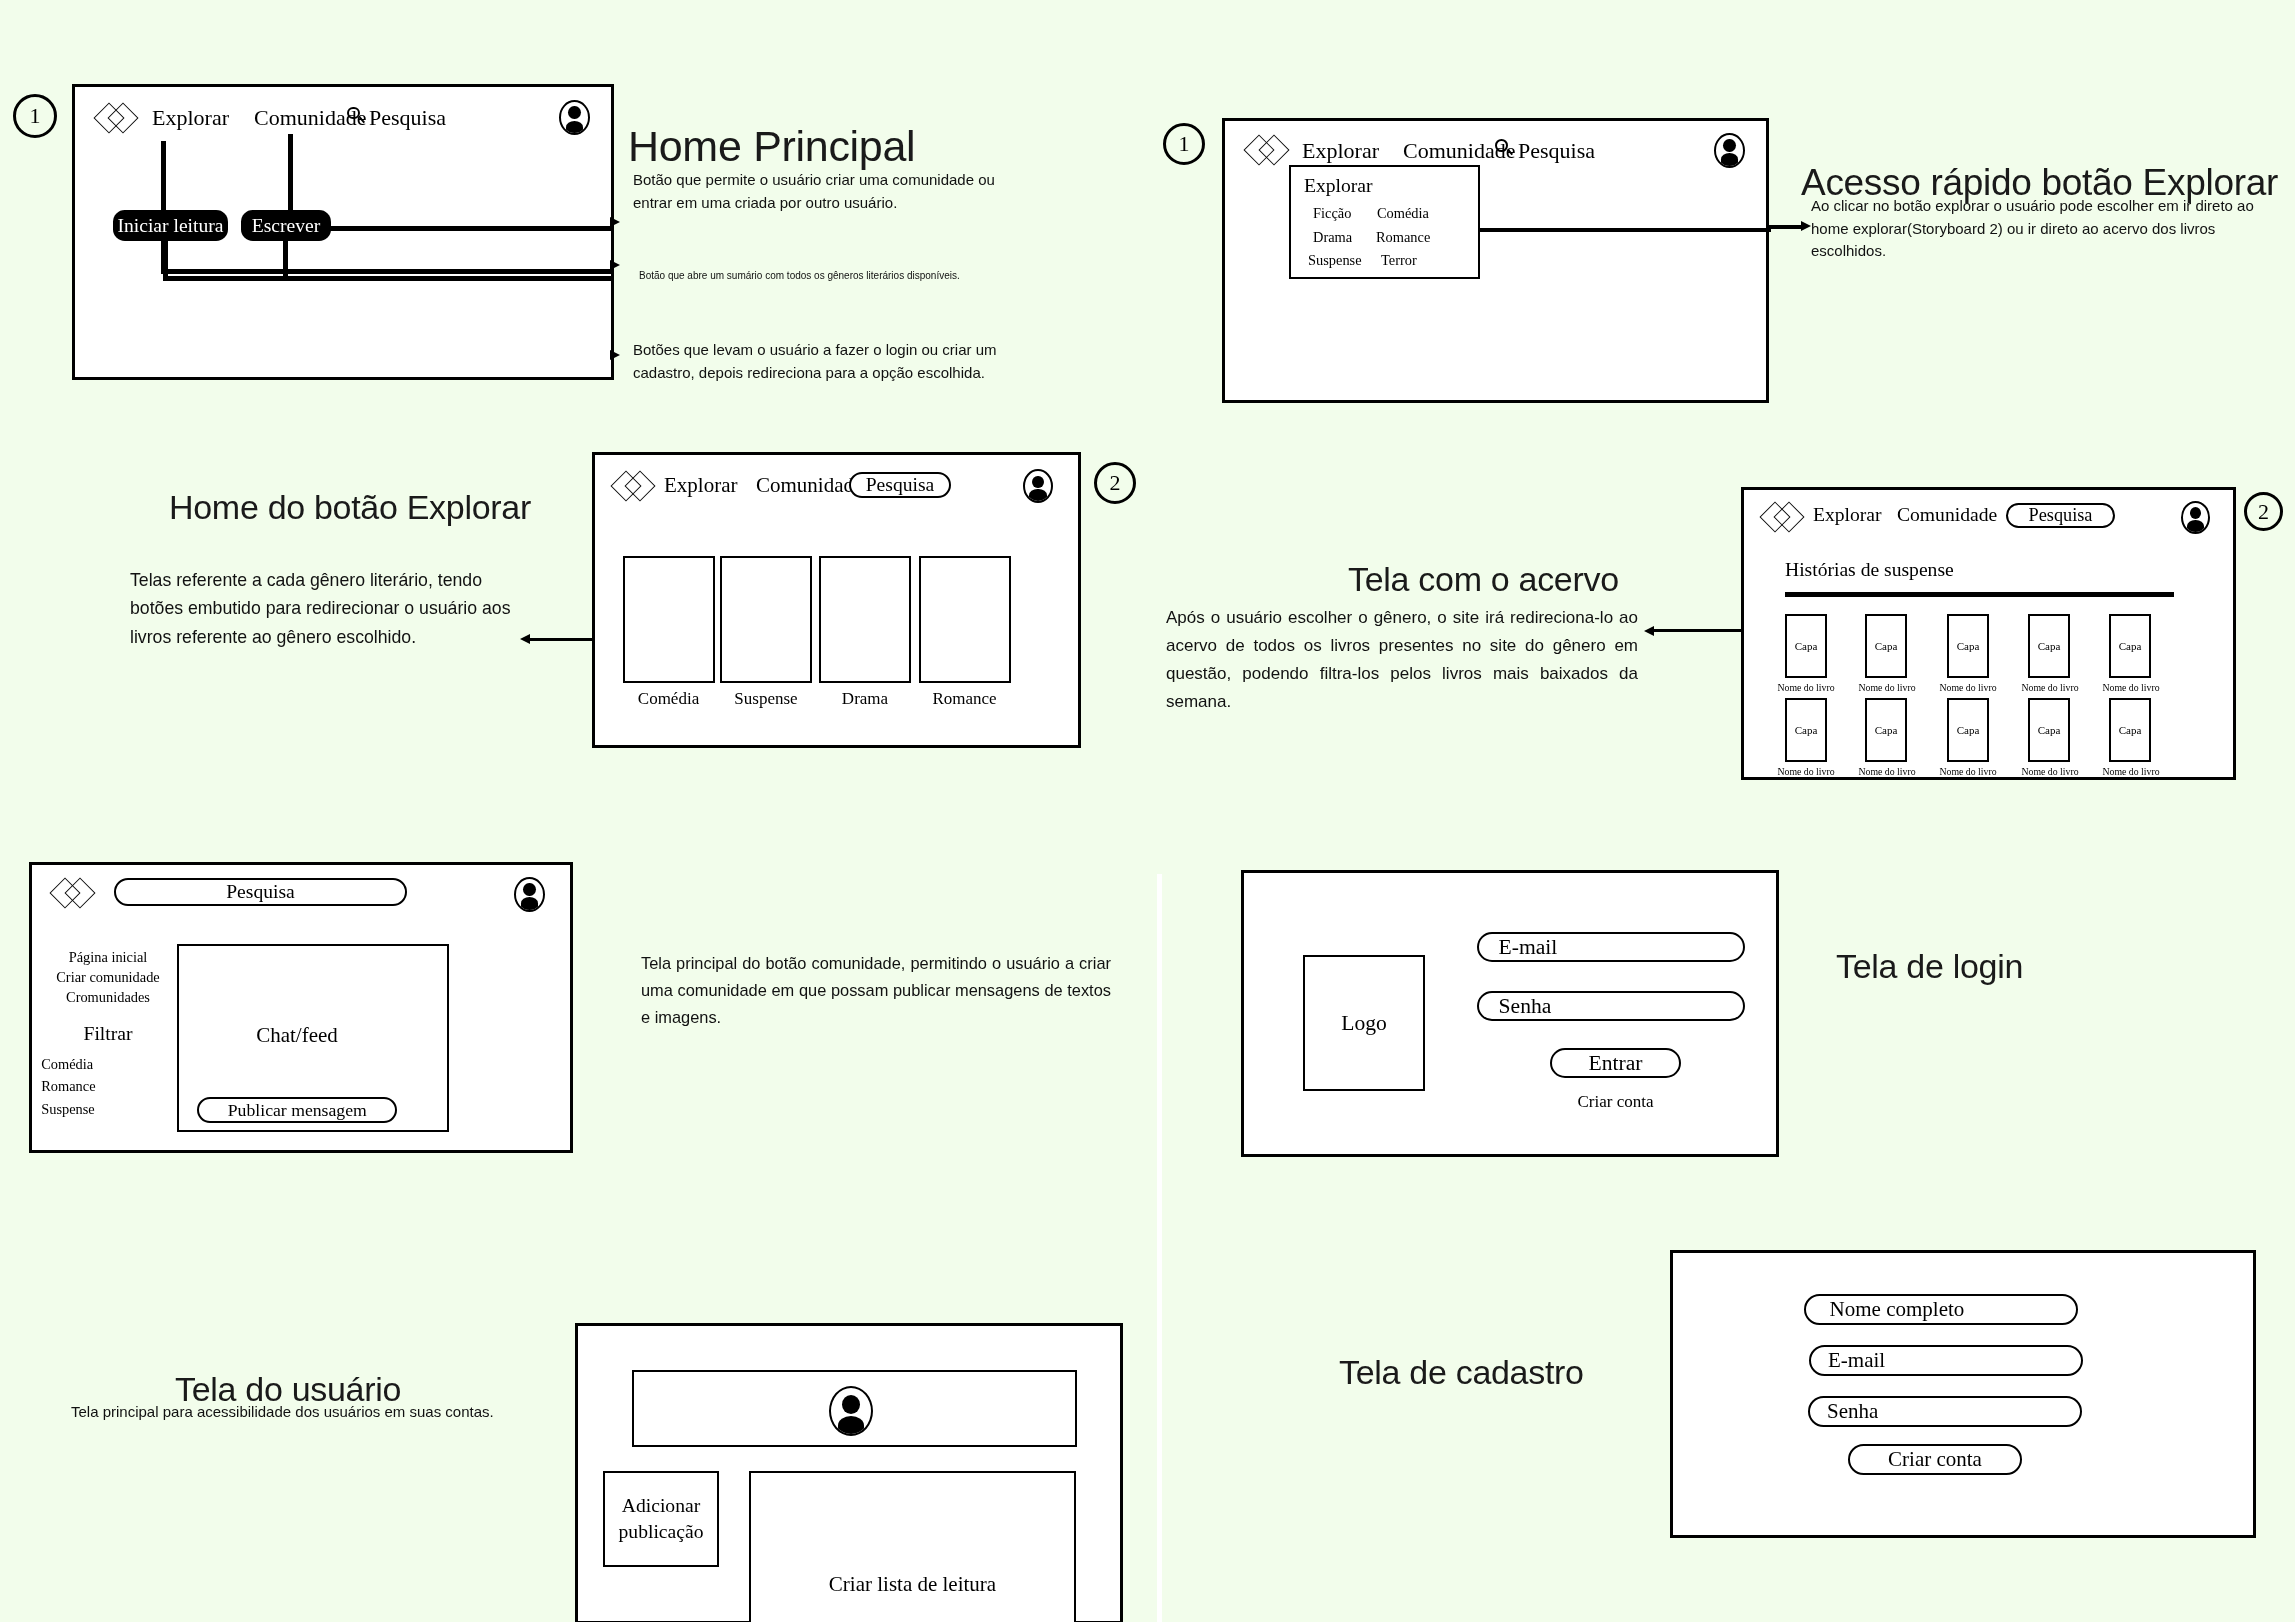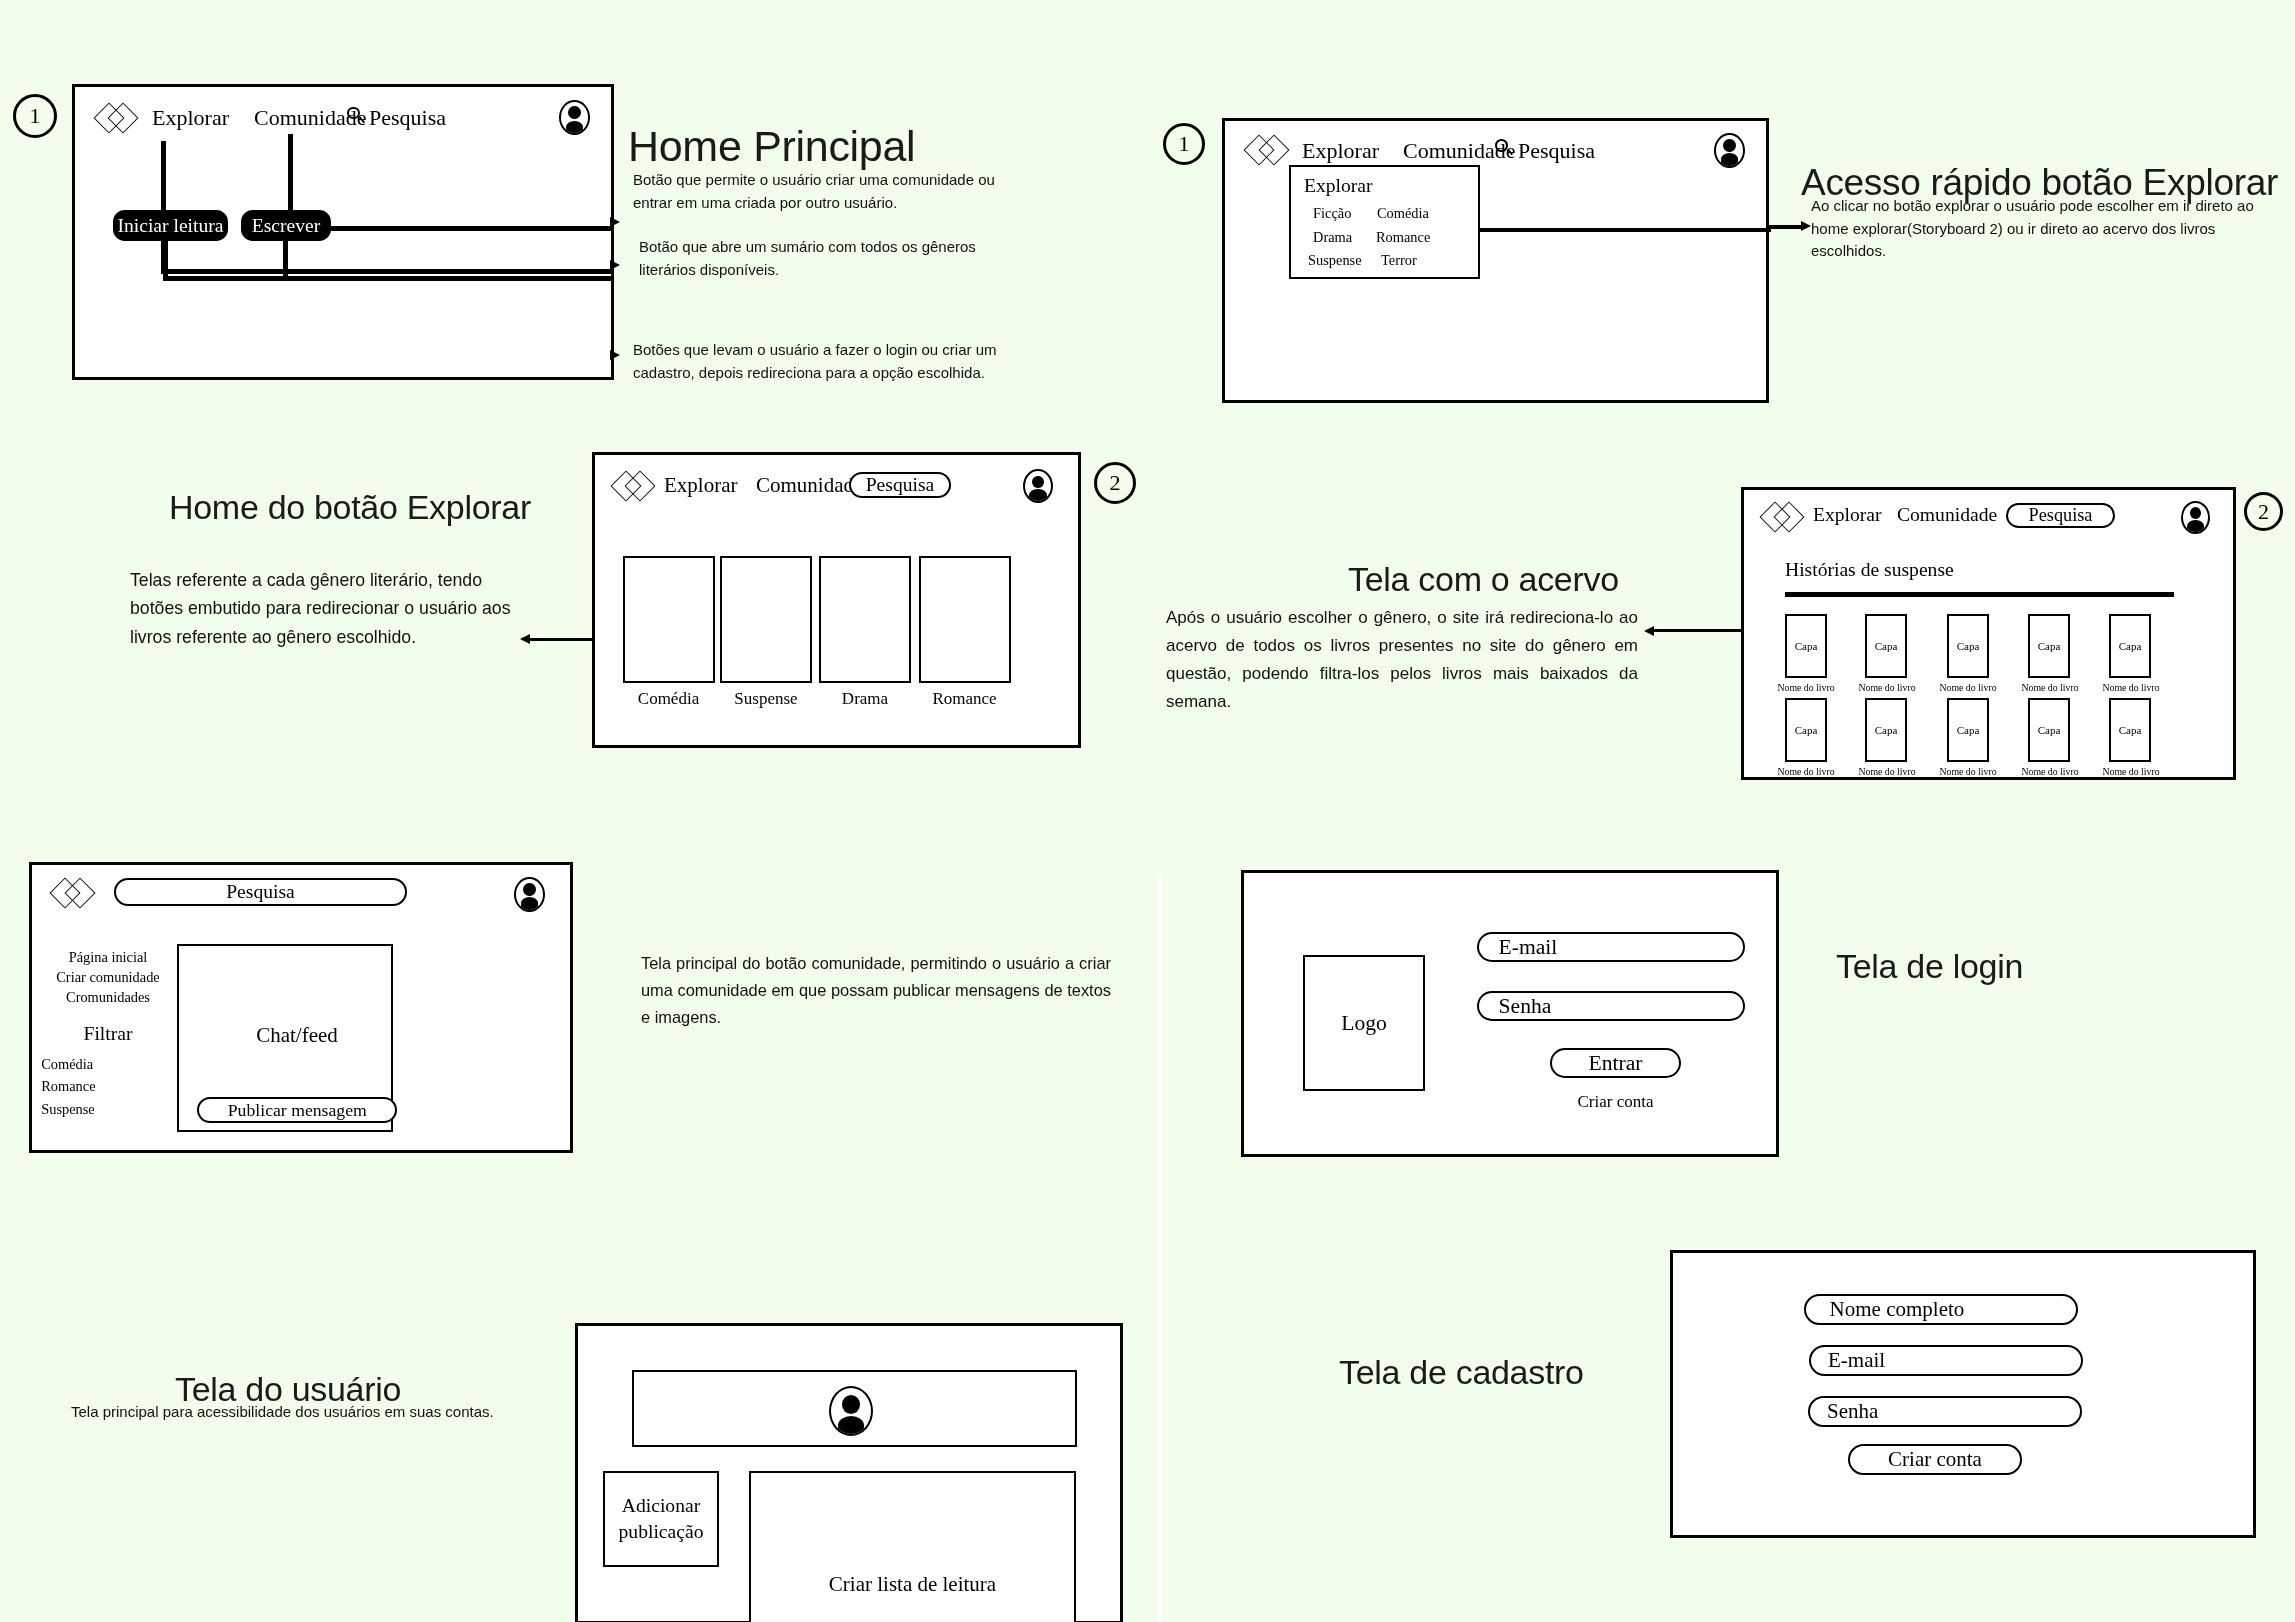--- a/index.html
+++ b/index.html
@@ -198,21 +198,21 @@
   </div>
 
   <div class="arrowhead" style="left:610px; top:217px;"></div>
   <div class="arrowhead" style="left:610px; top:260px;"></div>
 
   <div class="arrowhead" style="left:610px; top:350px;"></div>
 
   <h1 class="sb-title" style="left:628px; top:93px; font-size:43px;">Home Principal</h1>
 
   <div class="sb-body" style="left:633px; top:169px; width:393px; font-size:15px;">Botão que permite  o usuário criar uma comunidade ou entrar em uma criada por outro usuário.</div>
-  <div class="sb-body" style="left:639px; top:236px; width:380px; font-size:15px;">Botão que abre um sumário com todos os gêneros literários disponíveis.</div>
+  <div class="sb-body" style="left:639px; top:268px; width:380px; font-size:10px;">Botão que abre um sumário com todos os gêneros literários disponíveis.</div>
   <div class="sb-body" style="left:633px; top:339px; width:373px; font-size:15px;">Botões que levam o usuário a fazer o login ou criar um cadastro, depois redireciona para a opção escolhida.</div>
 
   <div class="badge" style="left:1163px; top:123px; width:42px; height:42px;">
     <span>1</span>
   </div>
 
   <div class="frame" style="left:1222px; top:118px; width:547px; height:285px;">
 
     <div class="logo" style="left:22px; top:14.4px; width:41px; height:30px;">
       <i style="left:1.3px; top:3.9px; width:22px; height:22px;"></i>
@@ -382,21 +382,21 @@
     <div class="cap-label" style="left:17px; top:84px; width:118px; font-size:14.4px;">Página inicial</div>
     <div class="cap-label" style="left:17px; top:104px; width:118px; font-size:14.4px;">Criar comunidade</div>
     <div class="cap-label" style="left:17px; top:124px; width:118px; font-size:14.4px;">Cromunidades</div>
 
     <div class="cap-label" style="left:17px; top:158px; width:118px; font-size:19.6px;">Filtrar</div>
 
     <div class="nav" style="left:9.2px; top:191px; font-size:14.4px;">Comédia</div>
     <div class="nav" style="left:9.2px; top:213px; font-size:14.4px;">Romance</div>
     <div class="nav" style="left:9.2px; top:236px; font-size:14.4px;">Suspense</div>
 
-    <div class="box" style="left:145px; top:79px; width:216px; height:188px;">
+    <div class="box" style="left:145px; top:79px; width:272px; height:188px;">
       <div class="cap-label" style="left:0; top:77px; width:236px; font-size:21px;">Chat/feed</div>
       <div class="pill center" style="left:18.3px; top:151px; width:200px; height:26px; font-size:17.7px;">Publicar mensagem</div>
     </div>
   </div>
 
 
   <div class="sb-body justify" style="left:641px; top:950px; width:470px; font-size:16.4px; line-height:1.65;">Tela principal do botão comunidade, permitindo o usuário a criar uma comunidade em que possam publicar mensagens de textos e imagens.</div>
 
   <div class="frame" style="left:1241px; top:870px; width:538px; height:287px;">
 

